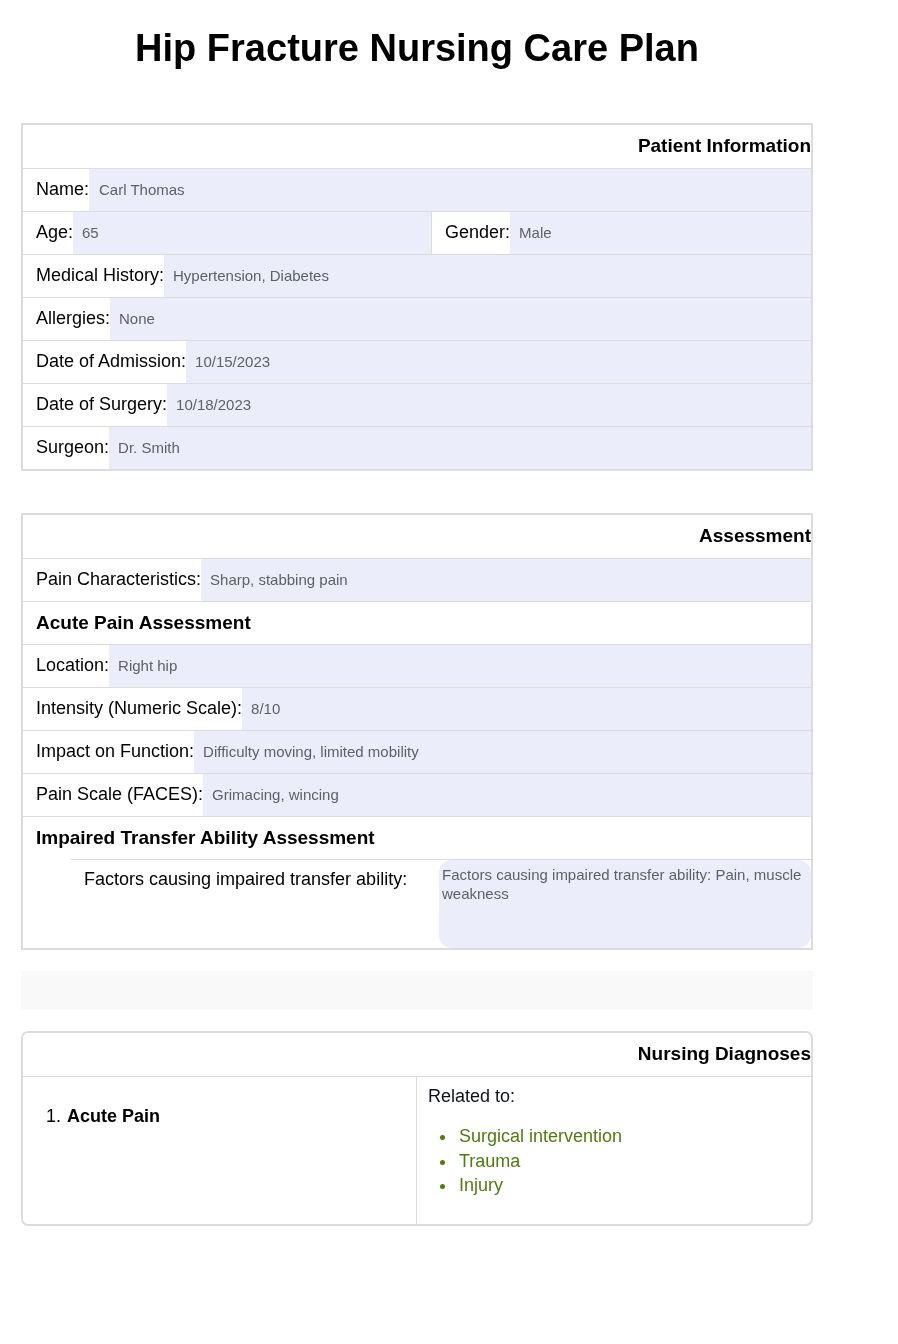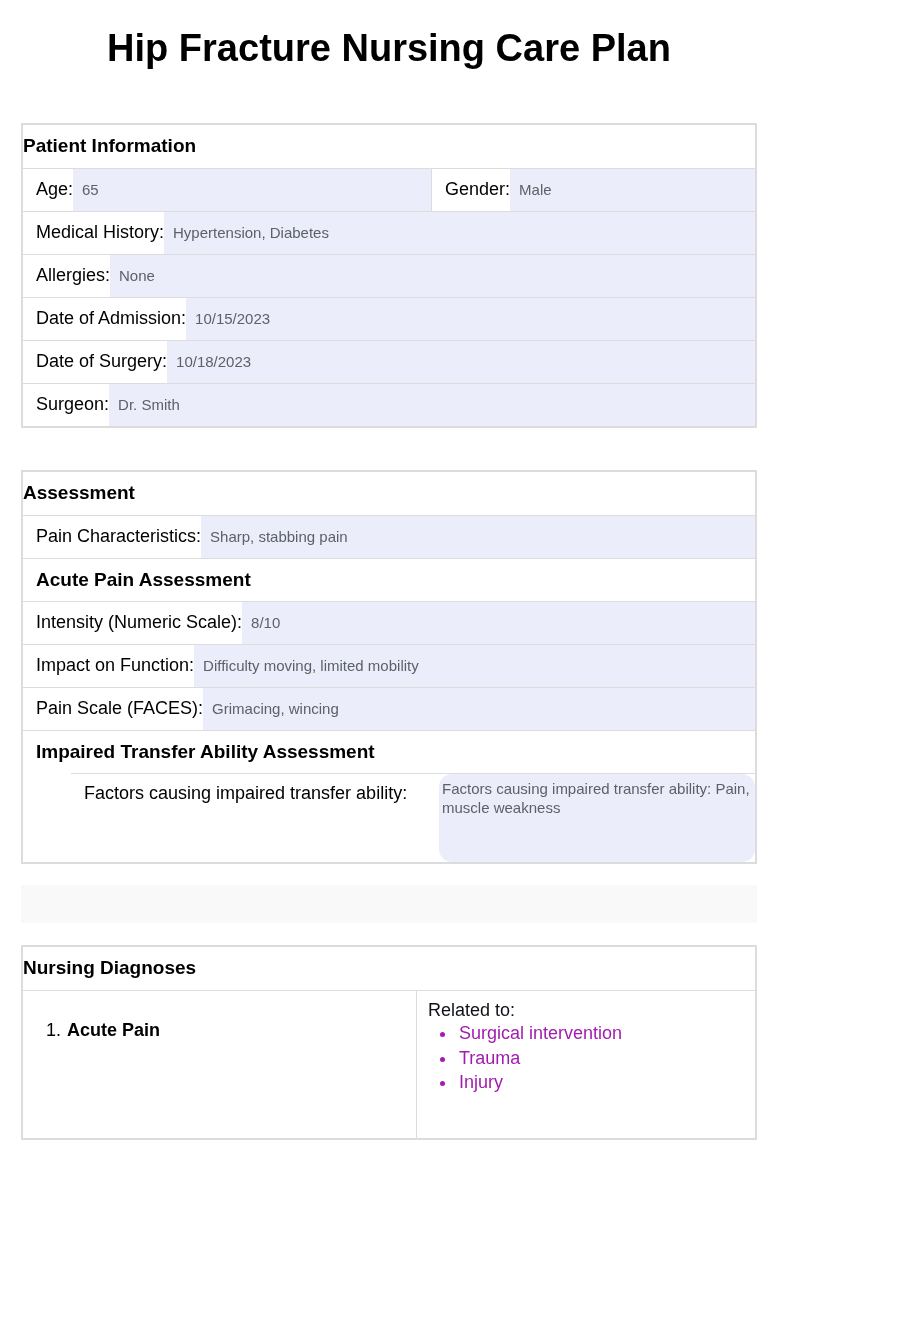--- a/index.html
+++ b/index.html
@@ -1,35 +1,35 @@
 <!DOCTYPE html>
 <html><head>
 <meta charset="utf-8">
 <style>
   html, body { margin:0; padding:0; }
   body {
     width:898px; height:1344px; background:#ffffff; overflow:hidden;
     font-family:"Liberation Sans","DejaVu Sans",sans-serif; color:#000;
   }
-  .doc { width:736px; margin-left:21px; }
+  .doc { width:792px; margin-left:21px; }
 
   .title {
     font-size:38px; line-height:1.2; font-weight:bold; text-align:center;
     margin:26px 0 0 0; color:#000;
   }
 
   .tbl { border:2px solid #dcdcdc; box-sizing:border-box; background:#fff; }
   .tbl.patient { margin-top:51px; }
   .tbl.assessment { margin-top:42px; }
-  .tbl.nursing { margin-top:22px; }
+  .tbl.nursing { margin-top:22px;border-radius:7px; }
 
   .row { display:flex; align-items:stretch; min-height:43px; border-top:1.5px solid #dcdcdc; box-sizing:border-box; }
   .row:first-child { border-top:none; }
 
-  .hdr-row { justify-content:flex-start; align-items:center; font-weight:bold; font-size:19px; }
+  .hdr-row { justify-content:flex-end; align-items:center; font-weight:bold; font-size:19px; }
   .sub-row { align-items:center; font-weight:bold; font-size:19px; padding-left:13px; }
 
   .lbl {
     display:flex; align-items:center; padding-left:13px;
     font-size:18px; color:#000; background:#fff; white-space:pre; flex:0 0 auto;
   }
   .val {
     flex:1 1 auto; display:flex; align-items:center;
     background:#ebeefa; font-size:15px; color:#5d6167; padding-left:9px;
   }
@@ -45,35 +45,39 @@
   .spacer-band { height:38px; background:#f9f9f9; margin-top:21px; }
 
   .diag-row { min-height:148px; }
   .diag-left {
     flex:0 0 394px; border-right:1.5px solid #dcdcdc; box-sizing:border-box;
     padding:28px 0 0 23px; font-size:18px; line-height:23px; color:#000000;
   }
   .diag-num { font-weight:normal; margin-right:6px; }
   .diag-name { font-weight:bold; }
   .diag-right { flex:1; box-sizing:border-box; padding:8px 0 0 11px; font-size:18px; line-height:23.5px; color:#0e1118; }
-  ul.related { margin:0 0 0 0; padding-left:29px; color:#a21caf; }
+  ul.related { margin:17px 0 0 0; padding-left:29px; color:#4d7c0f; }
   ul.related li { margin:0 0 1px 0; padding-left:2px; }
 </style>
 </head>
 <body>
 
 <div class="doc">
 
   <h1 class="title">Hip Fracture Nursing Care Plan</h1>
 
   <div class="tbl patient">
     <div class="row hdr-row">
       <span>Patient Information</span>
     </div>
 
+    <div class="row">
+      <span class="lbl">Name:</span>
+      <span class="val padded">Carl Thomas</span>
+    </div>
 
     <div class="row">
       <div class="cell-left">
         <span class="lbl">Age:</span>
         <span class="val">65</span>
       </div>
       <div class="cell-right">
         <span class="lbl">Gender:</span>
         <span class="val">Male</span>
       </div>
@@ -113,20 +117,24 @@
 
     <div class="row">
       <span class="lbl">Pain Characteristics:</span>
       <span class="val">Sharp, stabbing pain</span>
     </div>
 
     <div class="row sub-row">
       <span>Acute Pain Assessment</span>
     </div>
 
+    <div class="row">
+      <span class="lbl">Location:</span>
+      <span class="val">Right hip</span>
+    </div>
 
     <div class="row">
       <span class="lbl">Intensity (Numeric Scale):</span>
       <span class="val">8/10</span>
     </div>
 
     <div class="row">
       <span class="lbl">Impact on Function:</span>
       <span class="val">Difficulty moving, limited mobility</span>
     </div>

